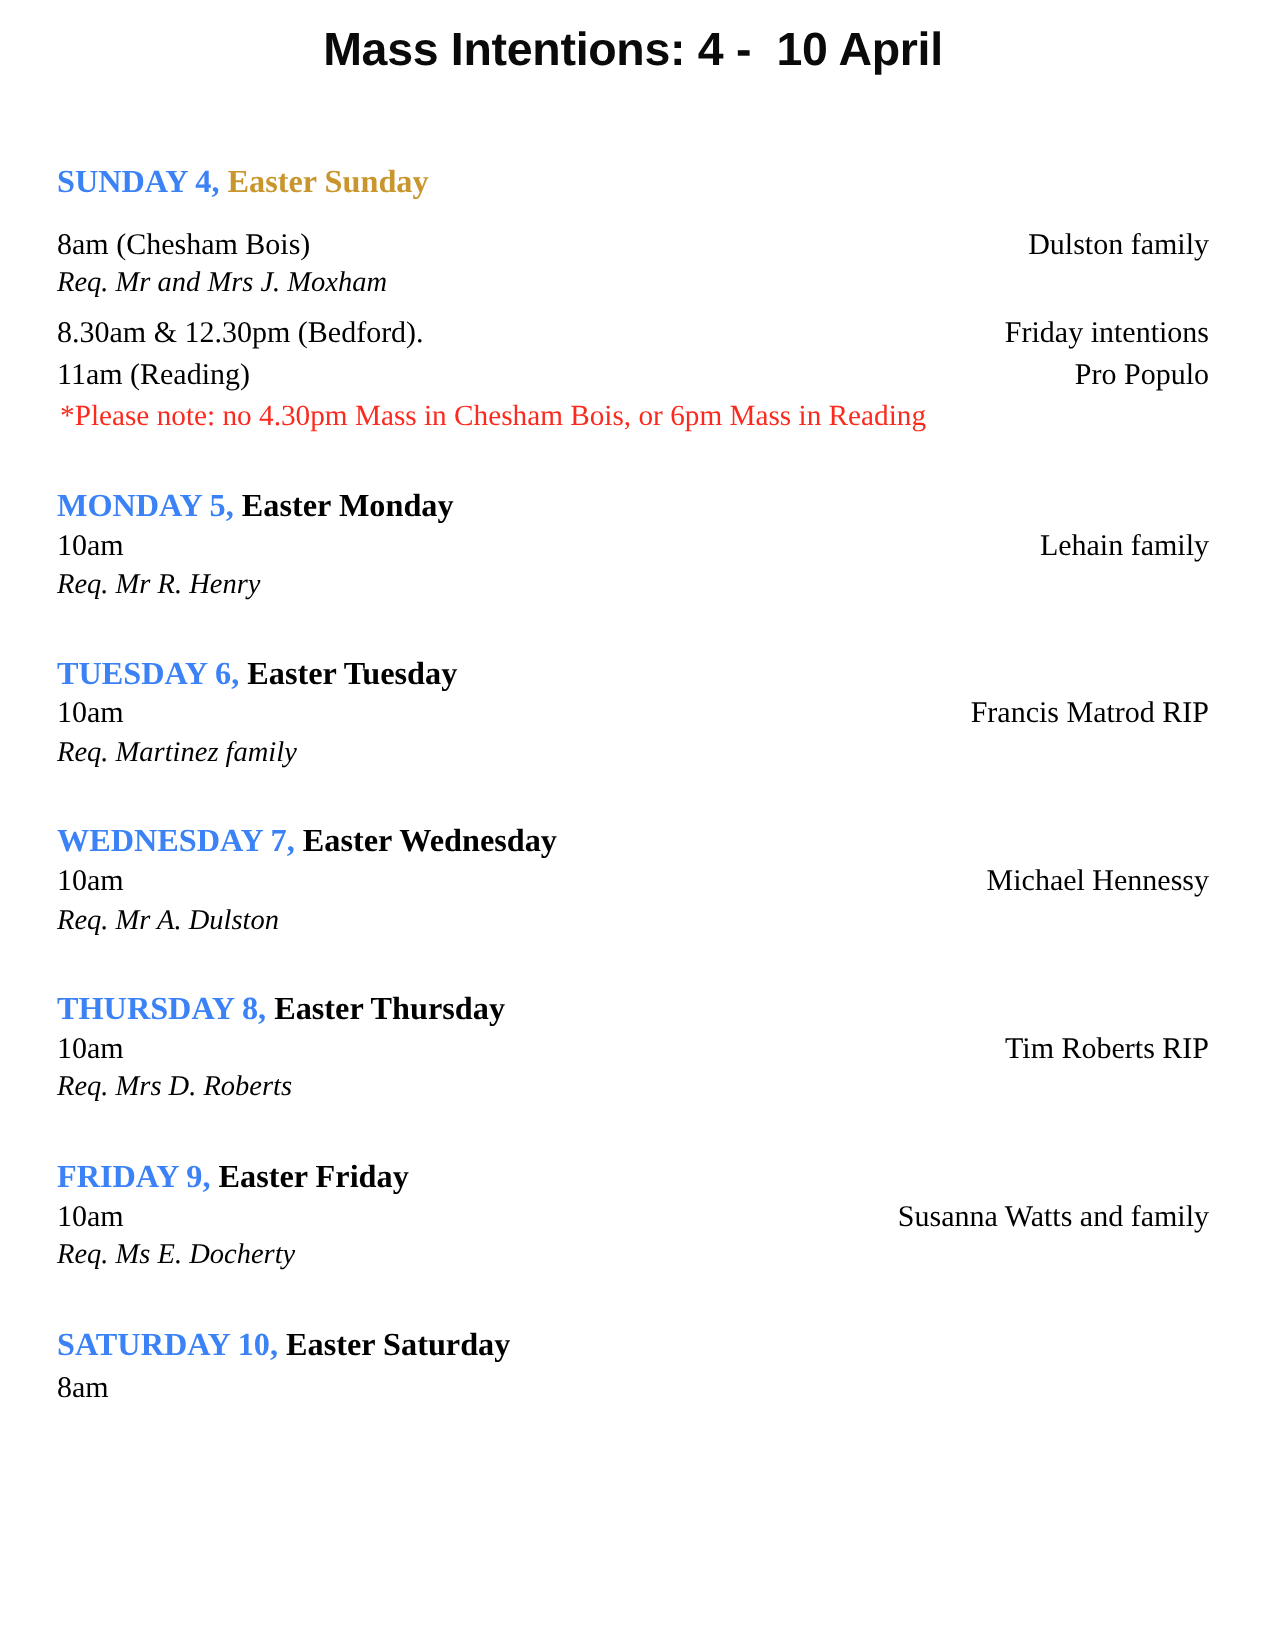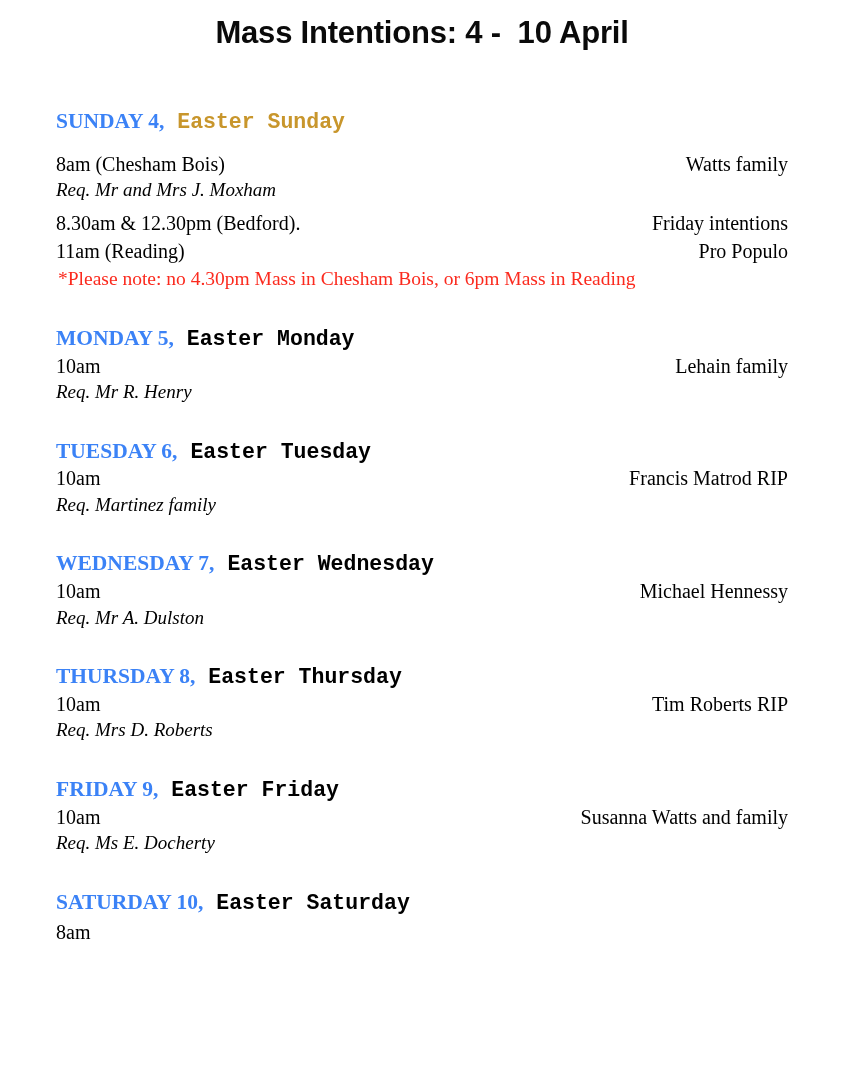--- a/index.html
+++ b/index.html
@@ -16,21 +16,21 @@
     font-family: "Liberation Serif", "DejaVu Serif", serif;
     color: #000000;
     -webkit-font-smoothing: antialiased;
   }
 
   .page {
     position: relative;
     width: 844px;
     height: 1088px;
     box-sizing: border-box;
-    padding: 0 56px;
+    padding: 0 38px;
   }
 
   
   .doc-title {
     text-align: center;
     font-family: "Liberation Sans", "DejaVu Sans", sans-serif;
     font-weight: bold;
     font-size: 31px;
     letter-spacing: -0.2px;
     line-height: 1.0;
@@ -49,21 +49,21 @@
 
   .day-heading {
     font-family: "Liberation Serif", "DejaVu Serif", serif;
     font-weight: bold;
     font-size: 21.5px;
     line-height: 1.15;
     margin: 0;
     white-space: pre;
   }
   .day-heading .day-name { color: #3b82f6; }
-  .day-heading .feast { color: #000000; font-family: Liberation Mono, monospace; }
+  .day-heading .feast { color: #000000; }
   .day-heading .feast.gold { color: #c8962c; }
 
   
   .mass-row {
     display: flex;
     align-items: baseline;
     justify-content: space-between;
     font-size: 20px;
     line-height: 1.42;
     margin: 0;
@@ -112,21 +112,21 @@
 
   <h1 class="doc-title">Mass Intentions: 4 -  10 April</h1>
 
   <div class="day-block first">
     <div class="day-heading"><span class="day-name">SUNDAY 4,</span><span class="feast gold"> Easter Sunday</span></div>
 
     <div class="gap-head"></div>
 
     <div class="mass-row sunday-first-row">
       <span class="mass-time">8am (Chesham Bois)</span>
-      <span class="mass-intention">Watts family</span>
+      <span class="mass-intention">Dulston family</span>
     </div>
     <div class="mass-req">Req. Mr and Mrs J. Moxham</div>
 
     <div class="gap-sun-row"></div>
 
     <div class="mass-row">
       <span class="mass-time">8.30am &amp; 12.30pm (Bedford).</span>
       <span class="mass-intention">Friday intentions</span>
     </div>
 

